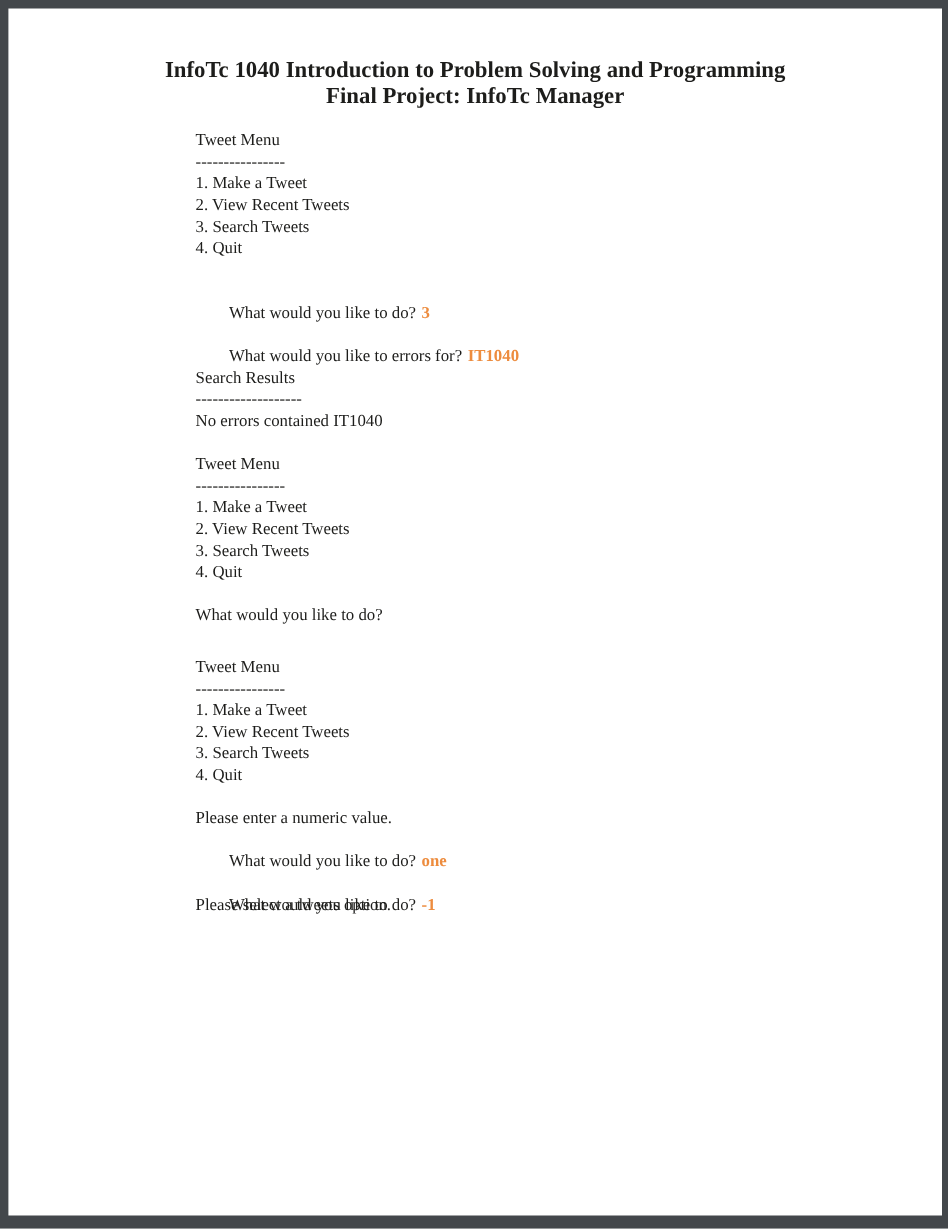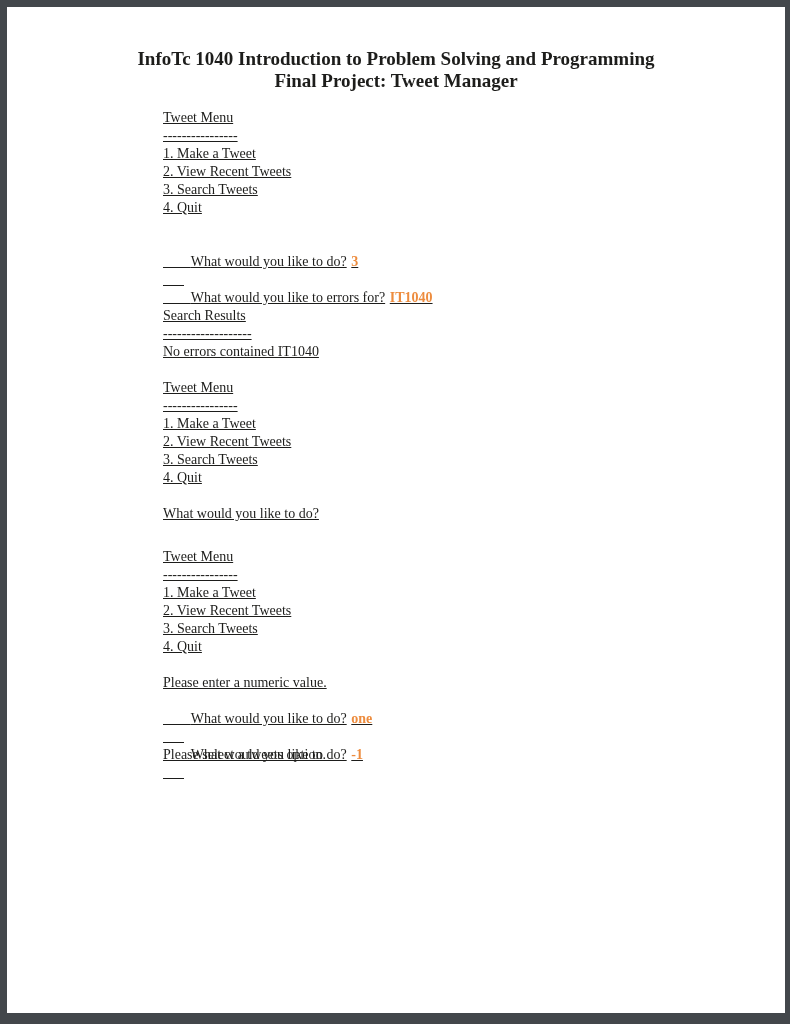--- a/index.html
+++ b/index.html
@@ -43,37 +43,36 @@
   .console {
     padding-left: 46px;
     font-size: 14px;
     line-height: 18px;
   }
   .console-1 { margin-top: 17px; }
   .console-2 { margin-top: 25px; }
   .line {
     height: 18px;
     white-space: pre;
-    text-decoration: underline;
   }
   .user-input {
     color: var(--accent);
     font-weight: bold;
     margin-left: 0.33em;
   }
 </style>
 </head>
 <body>
 
 <div class="page">
   <div class="content">
 
     <h1 class="doc-title">
       <div>InfoTc 1040 Introduction to Problem Solving and Programming</div>
-      <div>Final Project: Tweet Manager</div>
+      <div>Final Project: InfoTc Manager</div>
     </h1>
 
 
     <div class="console console-1">
 
       <div class="line">Tweet Menu</div>
       <div class="line">----------------</div>
       <div class="line">1. Make a Tweet</div>
       <div class="line">2. View Recent Tweets</div>
       <div class="line">3. Search Tweets</div>

